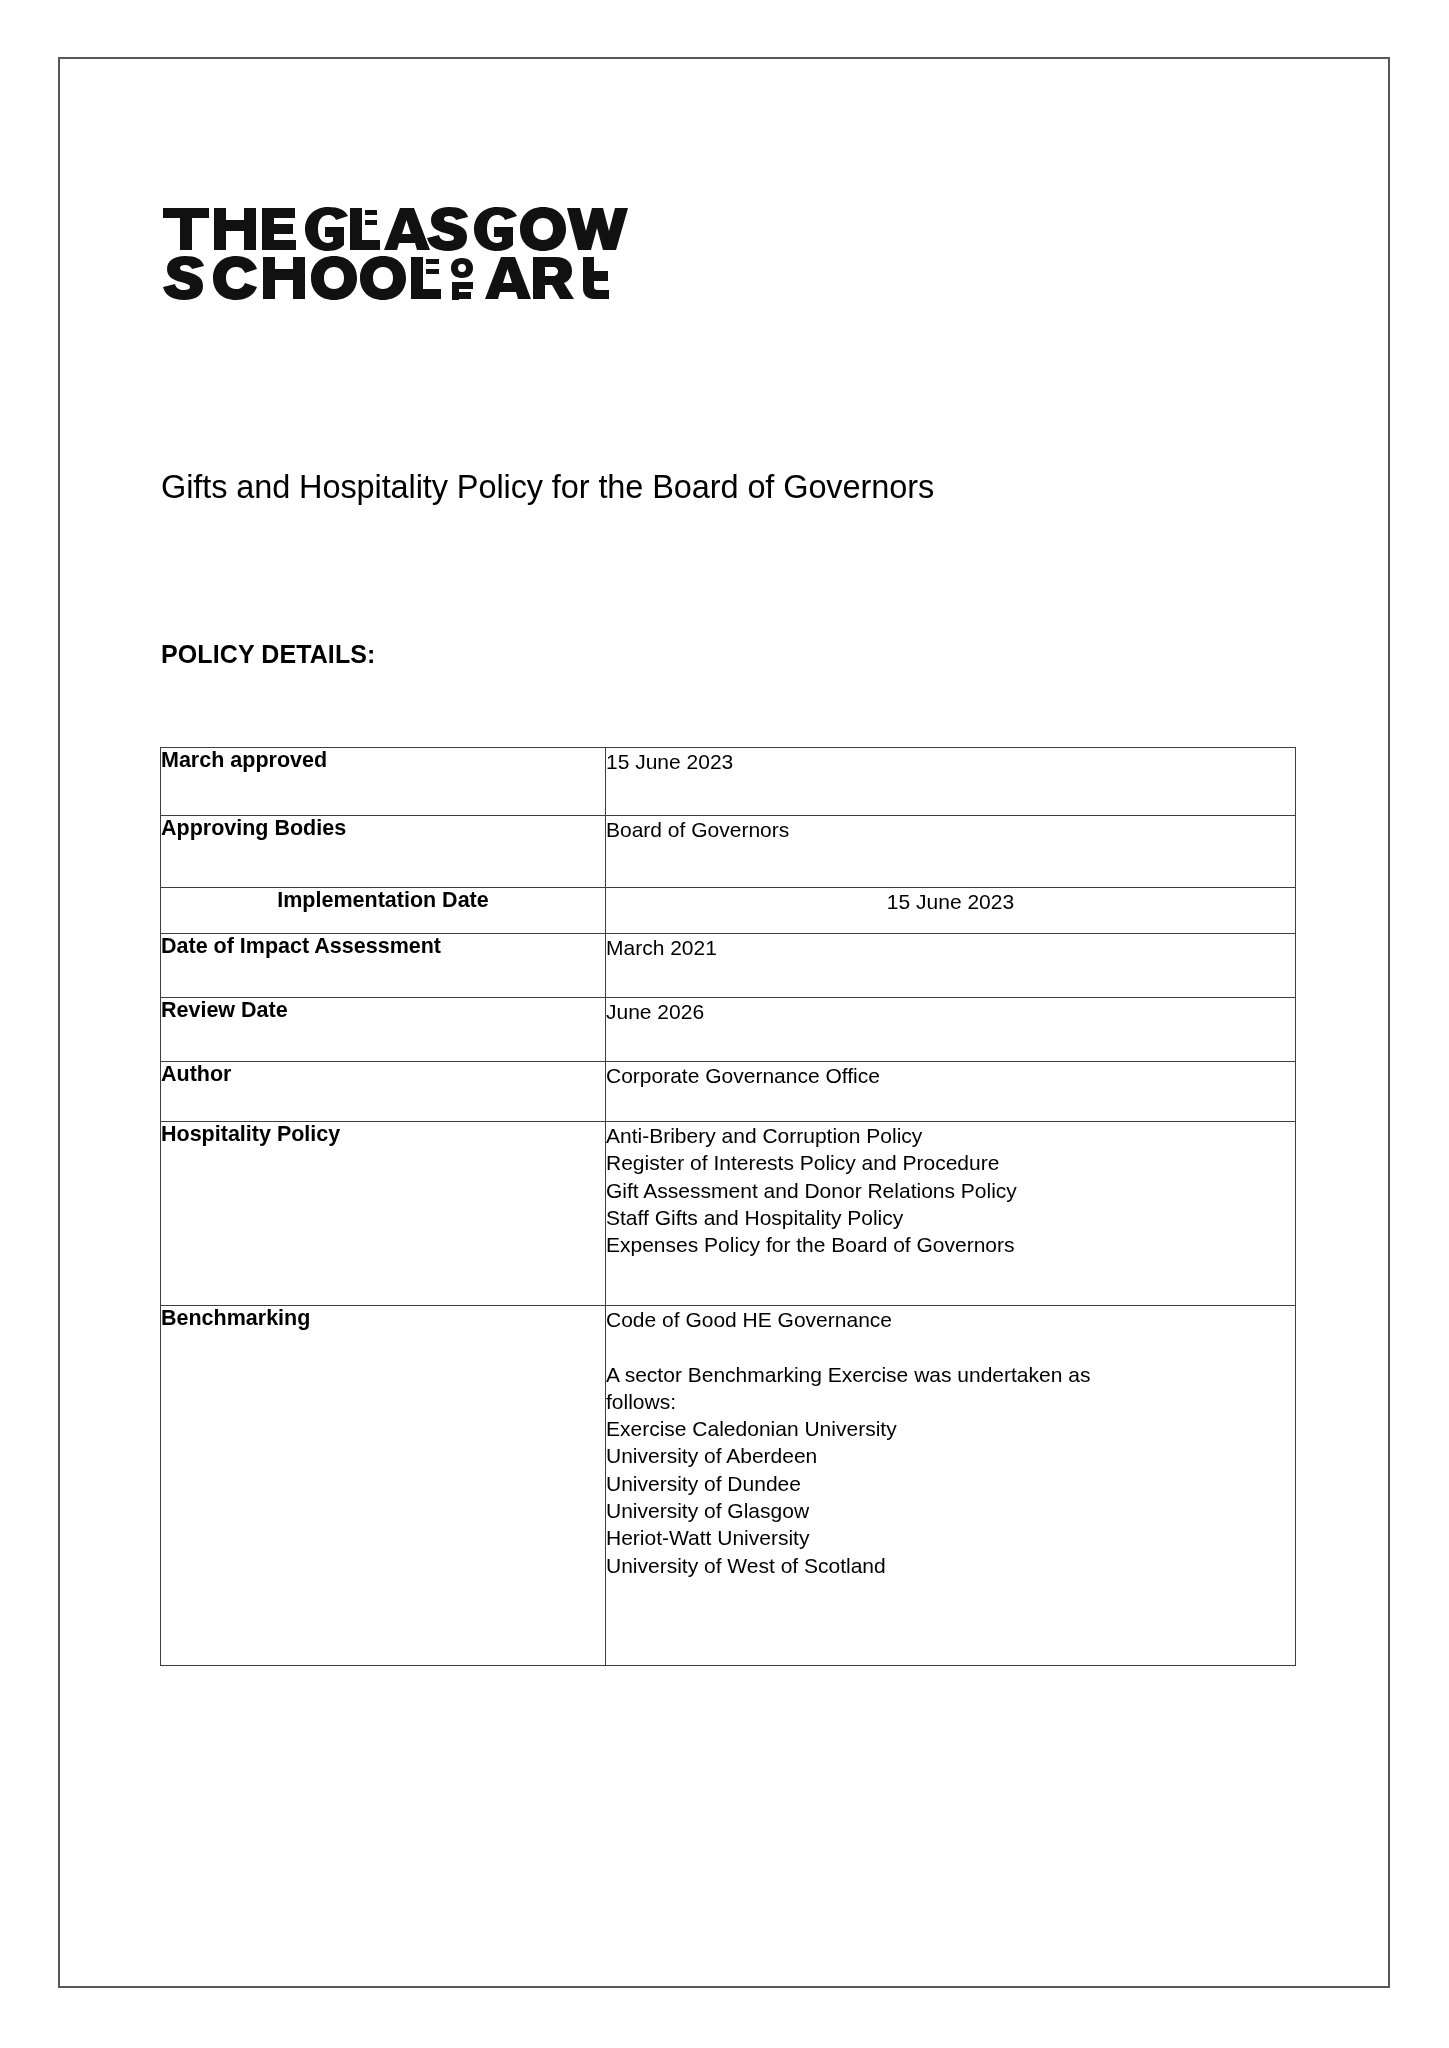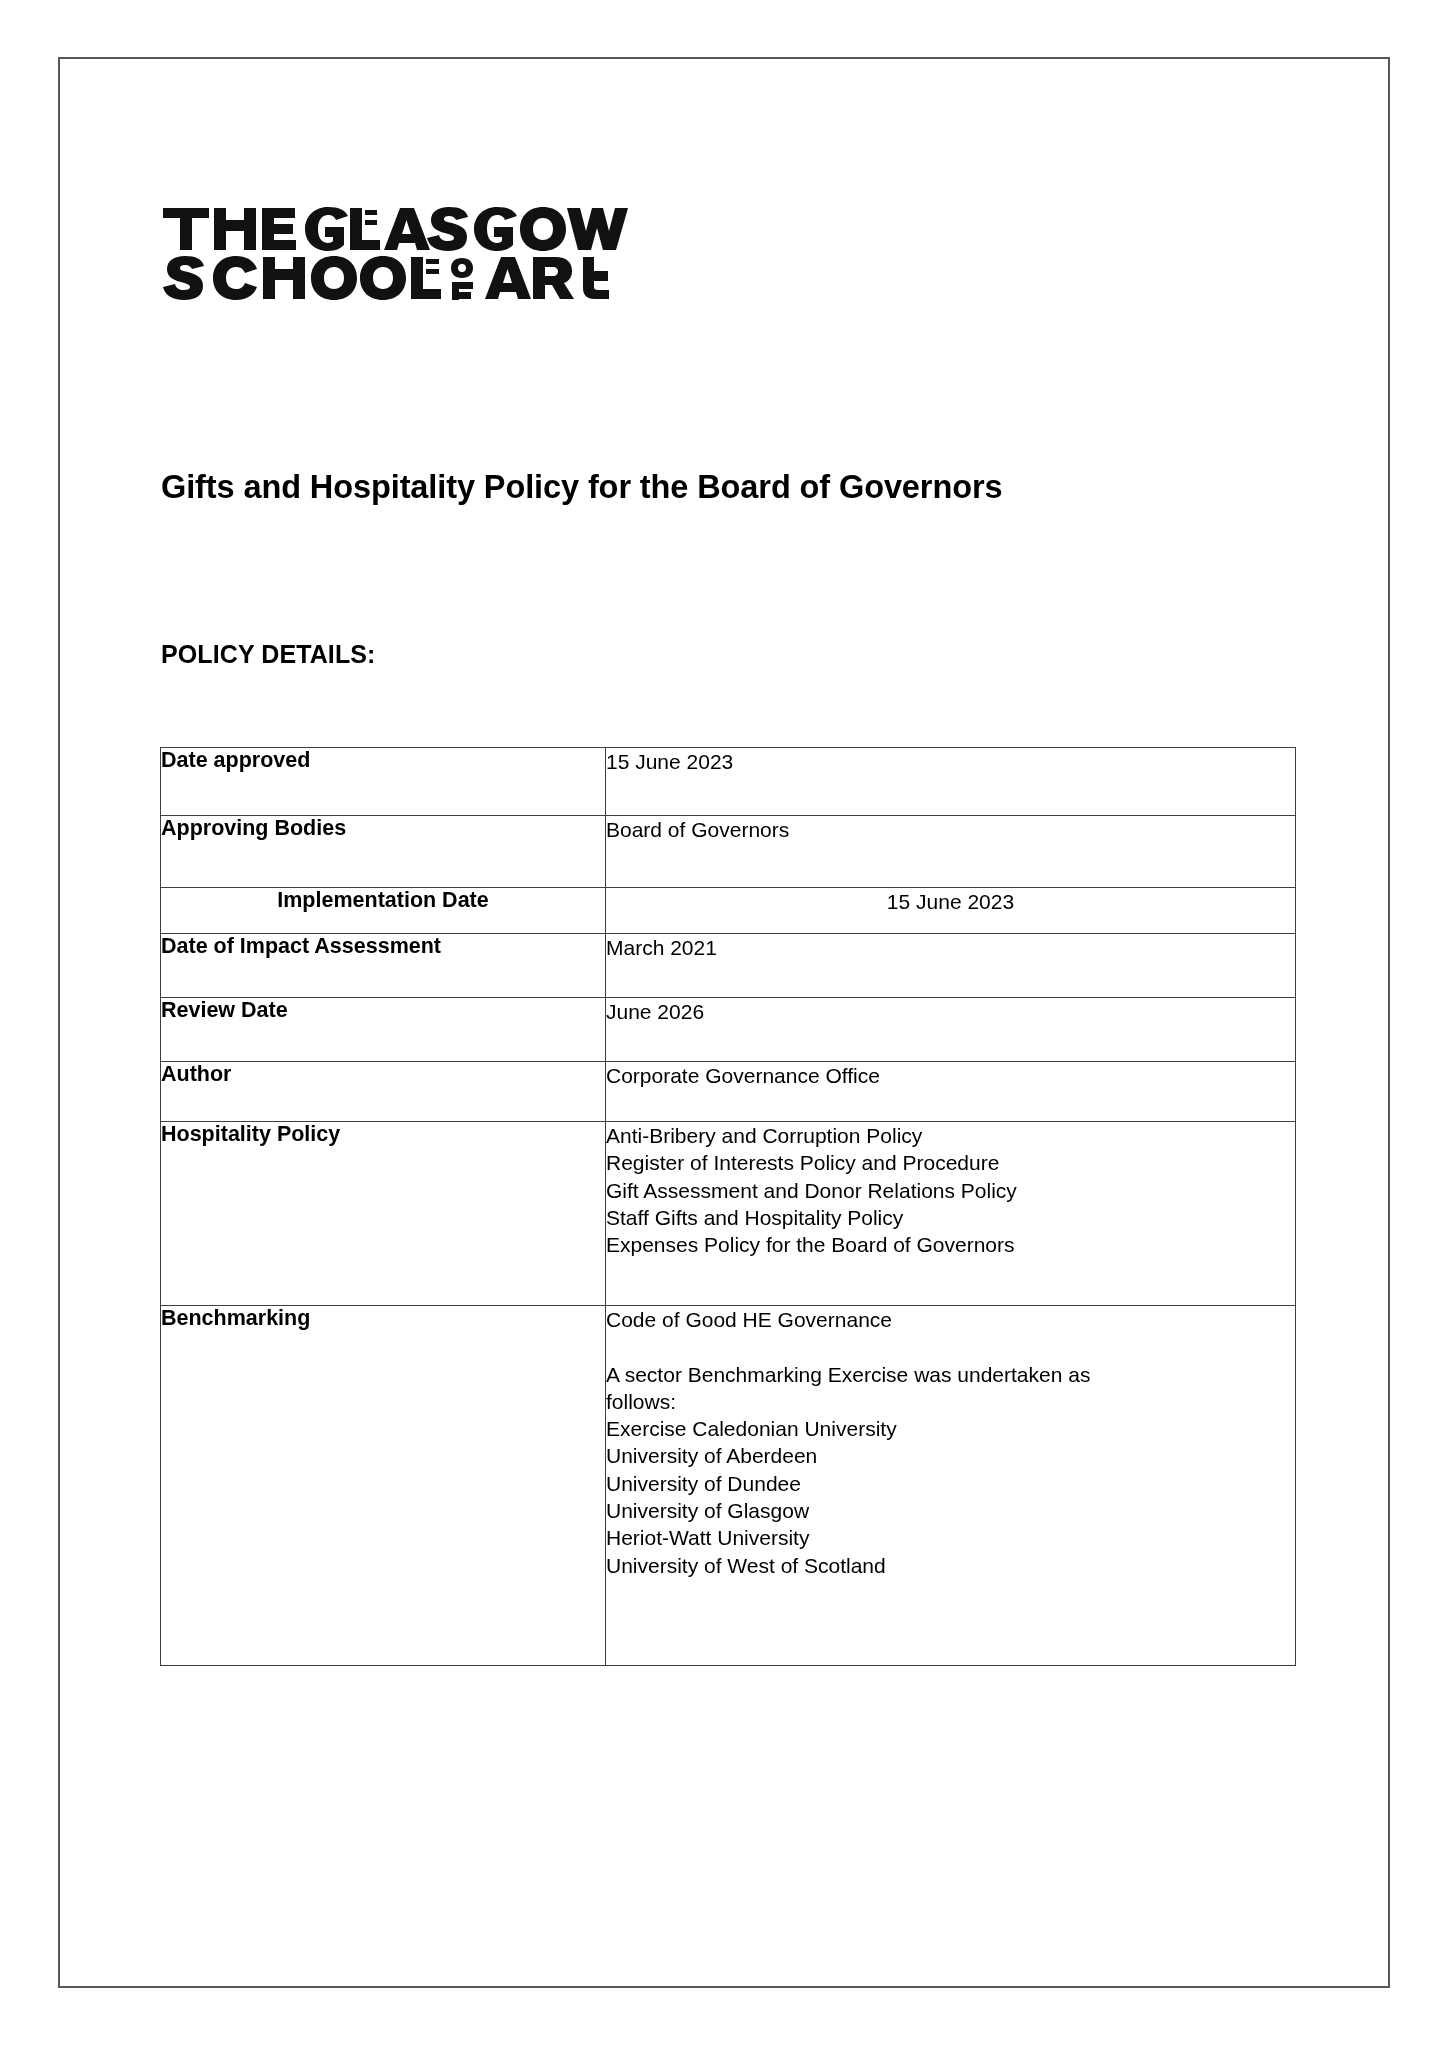--- a/index.html
+++ b/index.html
@@ -47,21 +47,21 @@
   .logo-svg { display: block; width: 468px; height: 96px; }
 
   
   .doc-title {
     position: absolute;
     left: 101px;
     top: 388px;
     width: 1120px;
     font-family: "Liberation Sans Narrow", "Liberation Sans", sans-serif;
     font-size: 32.5px;
-    font-weight: bold;
+    font-weight: normal;
     letter-spacing: -0.1px;
     color: #000000;
     white-space: nowrap;
   }
 
   
   .section-heading {
     position: absolute;
     left: 101px;
     top: 560px;
@@ -199,21 +199,21 @@
 
     <h2 class="section-heading">POLICY DETAILS:</h2>
 
     <table class="details-table">
       <colgroup>
         <col class="col-label">
         <col class="col-value">
       </colgroup>
       <tbody>
         <tr class="r-date">
-          <td class="cell-label">Date approved</td>
+          <td class="cell-label">March approved</td>
           <td class="cell-value">
             <span class="line">15 June 2023</span>
           </td>
         </tr>
 
         <tr class="r-bodies">
           <td class="cell-label">Approving Bodies</td>
           <td class="cell-value">
             <span class="line">Board of Governors</span>
           </td>

